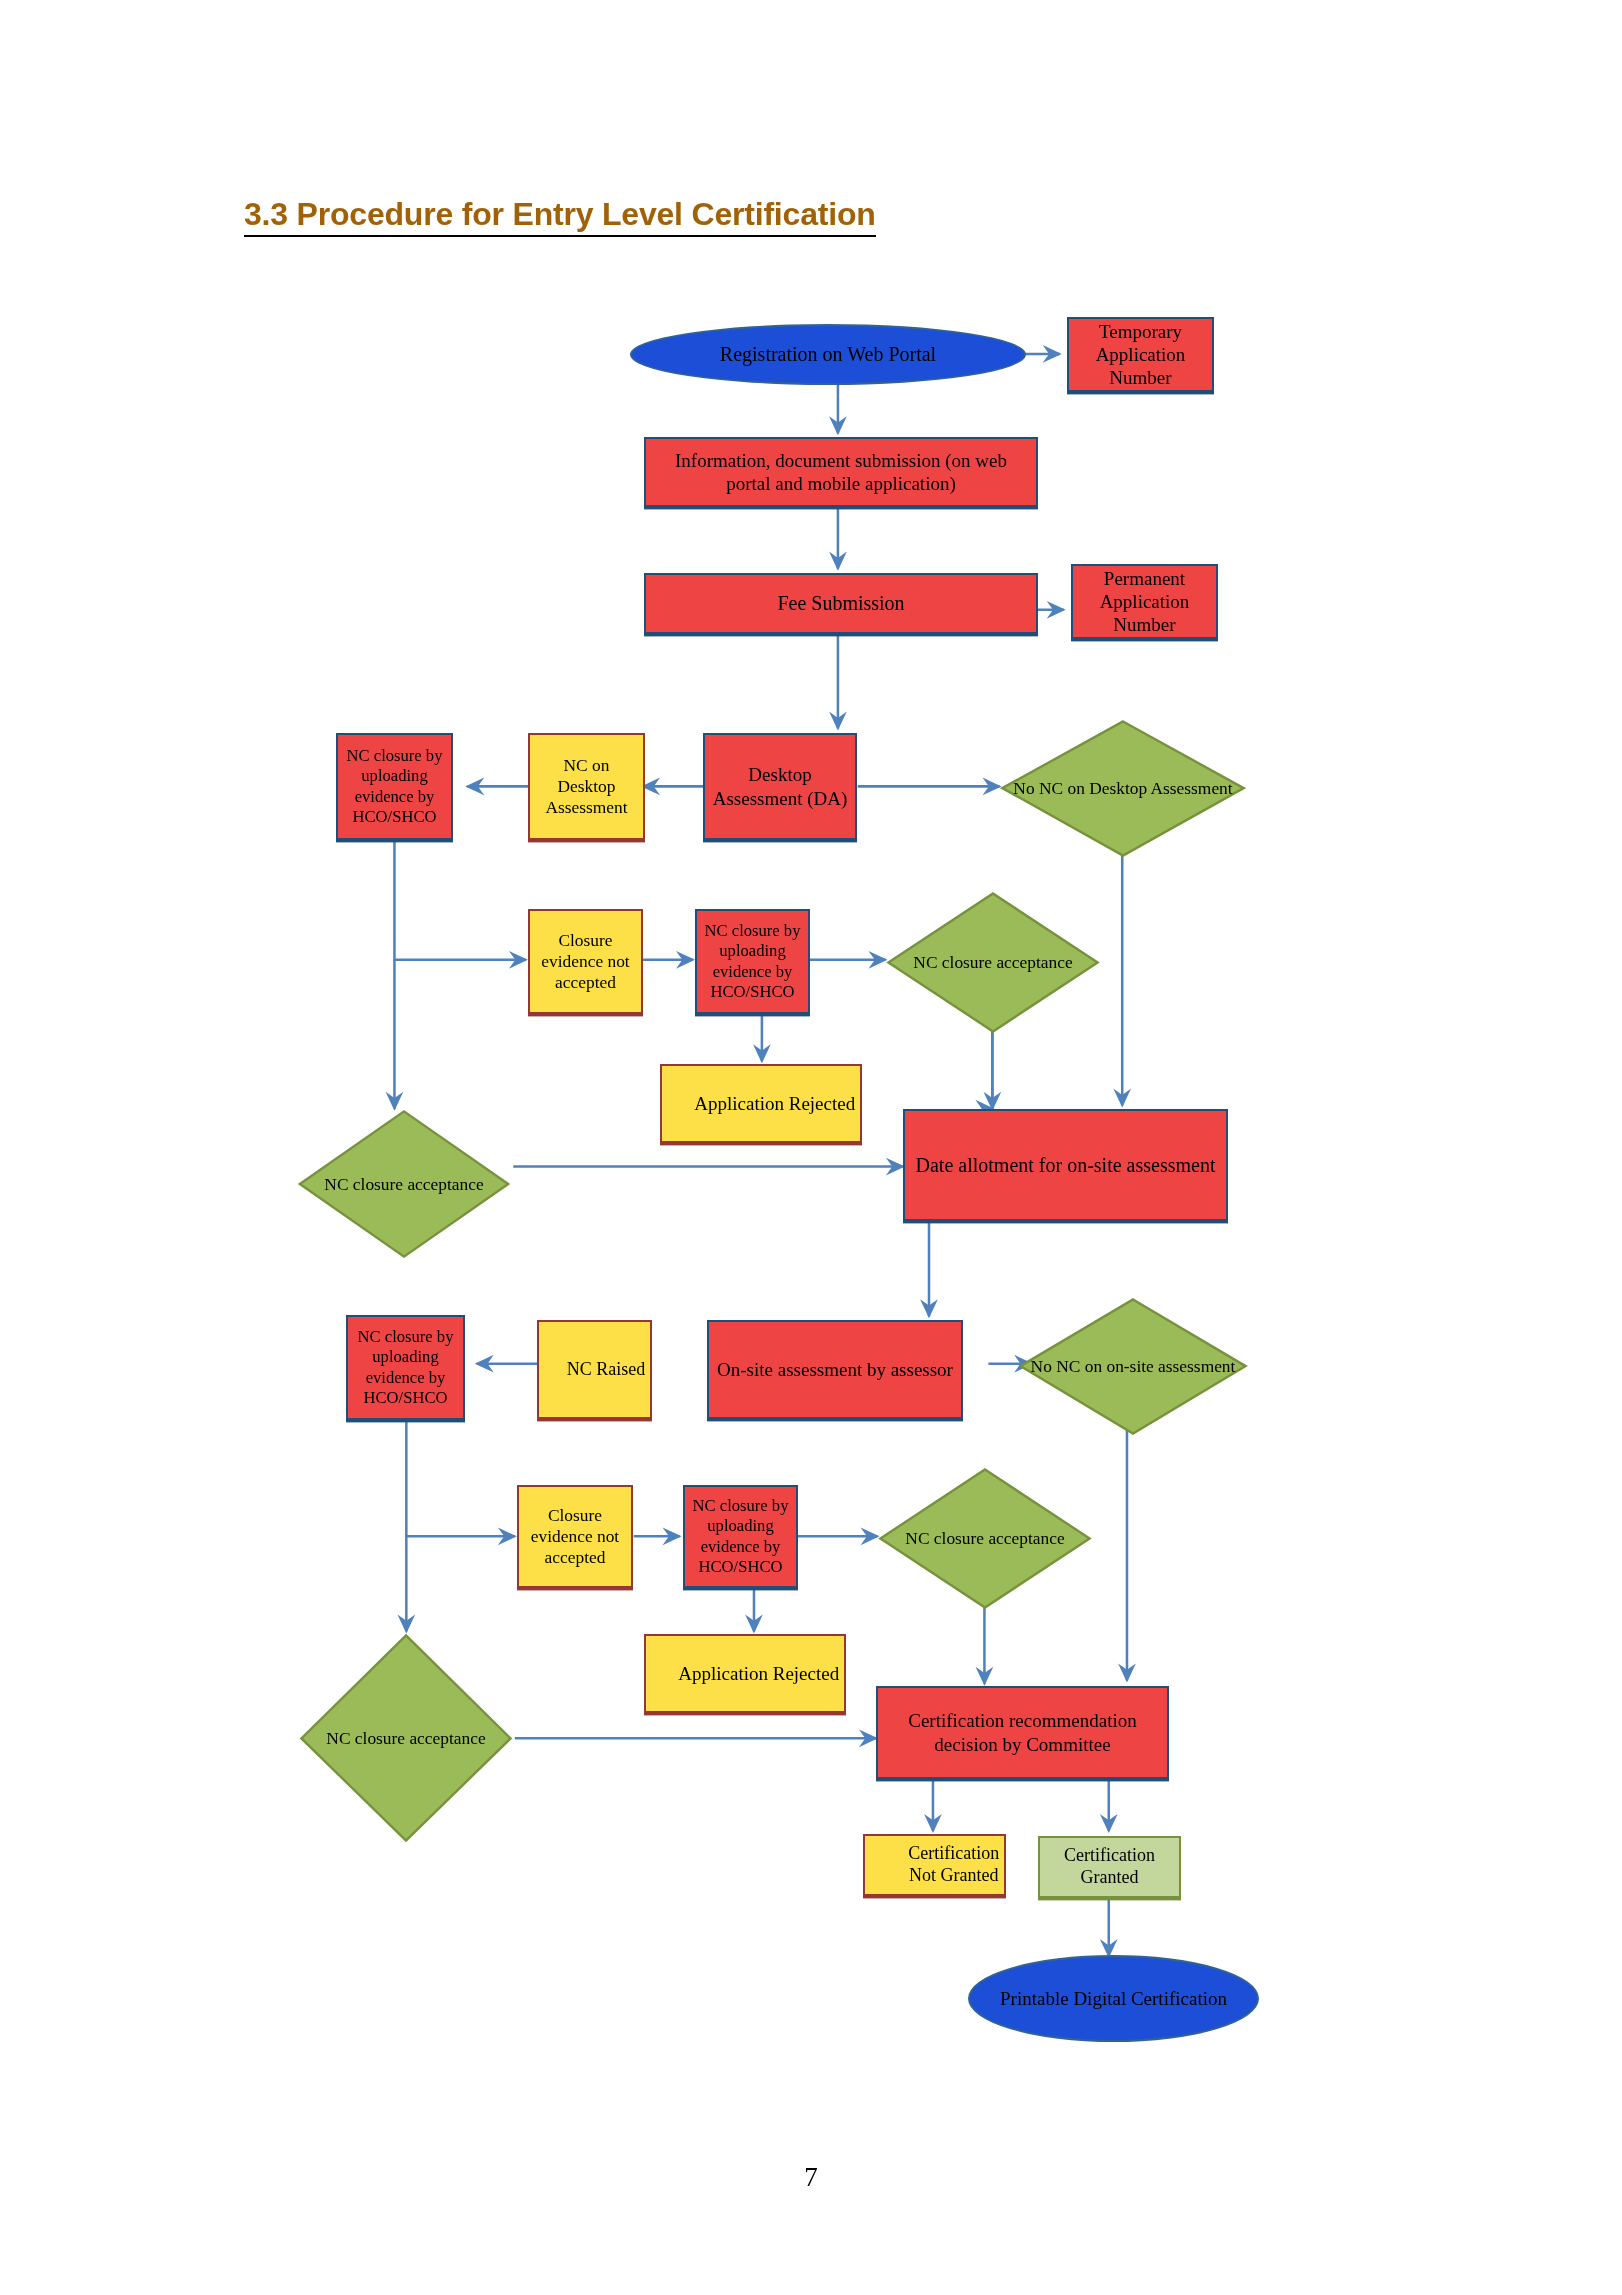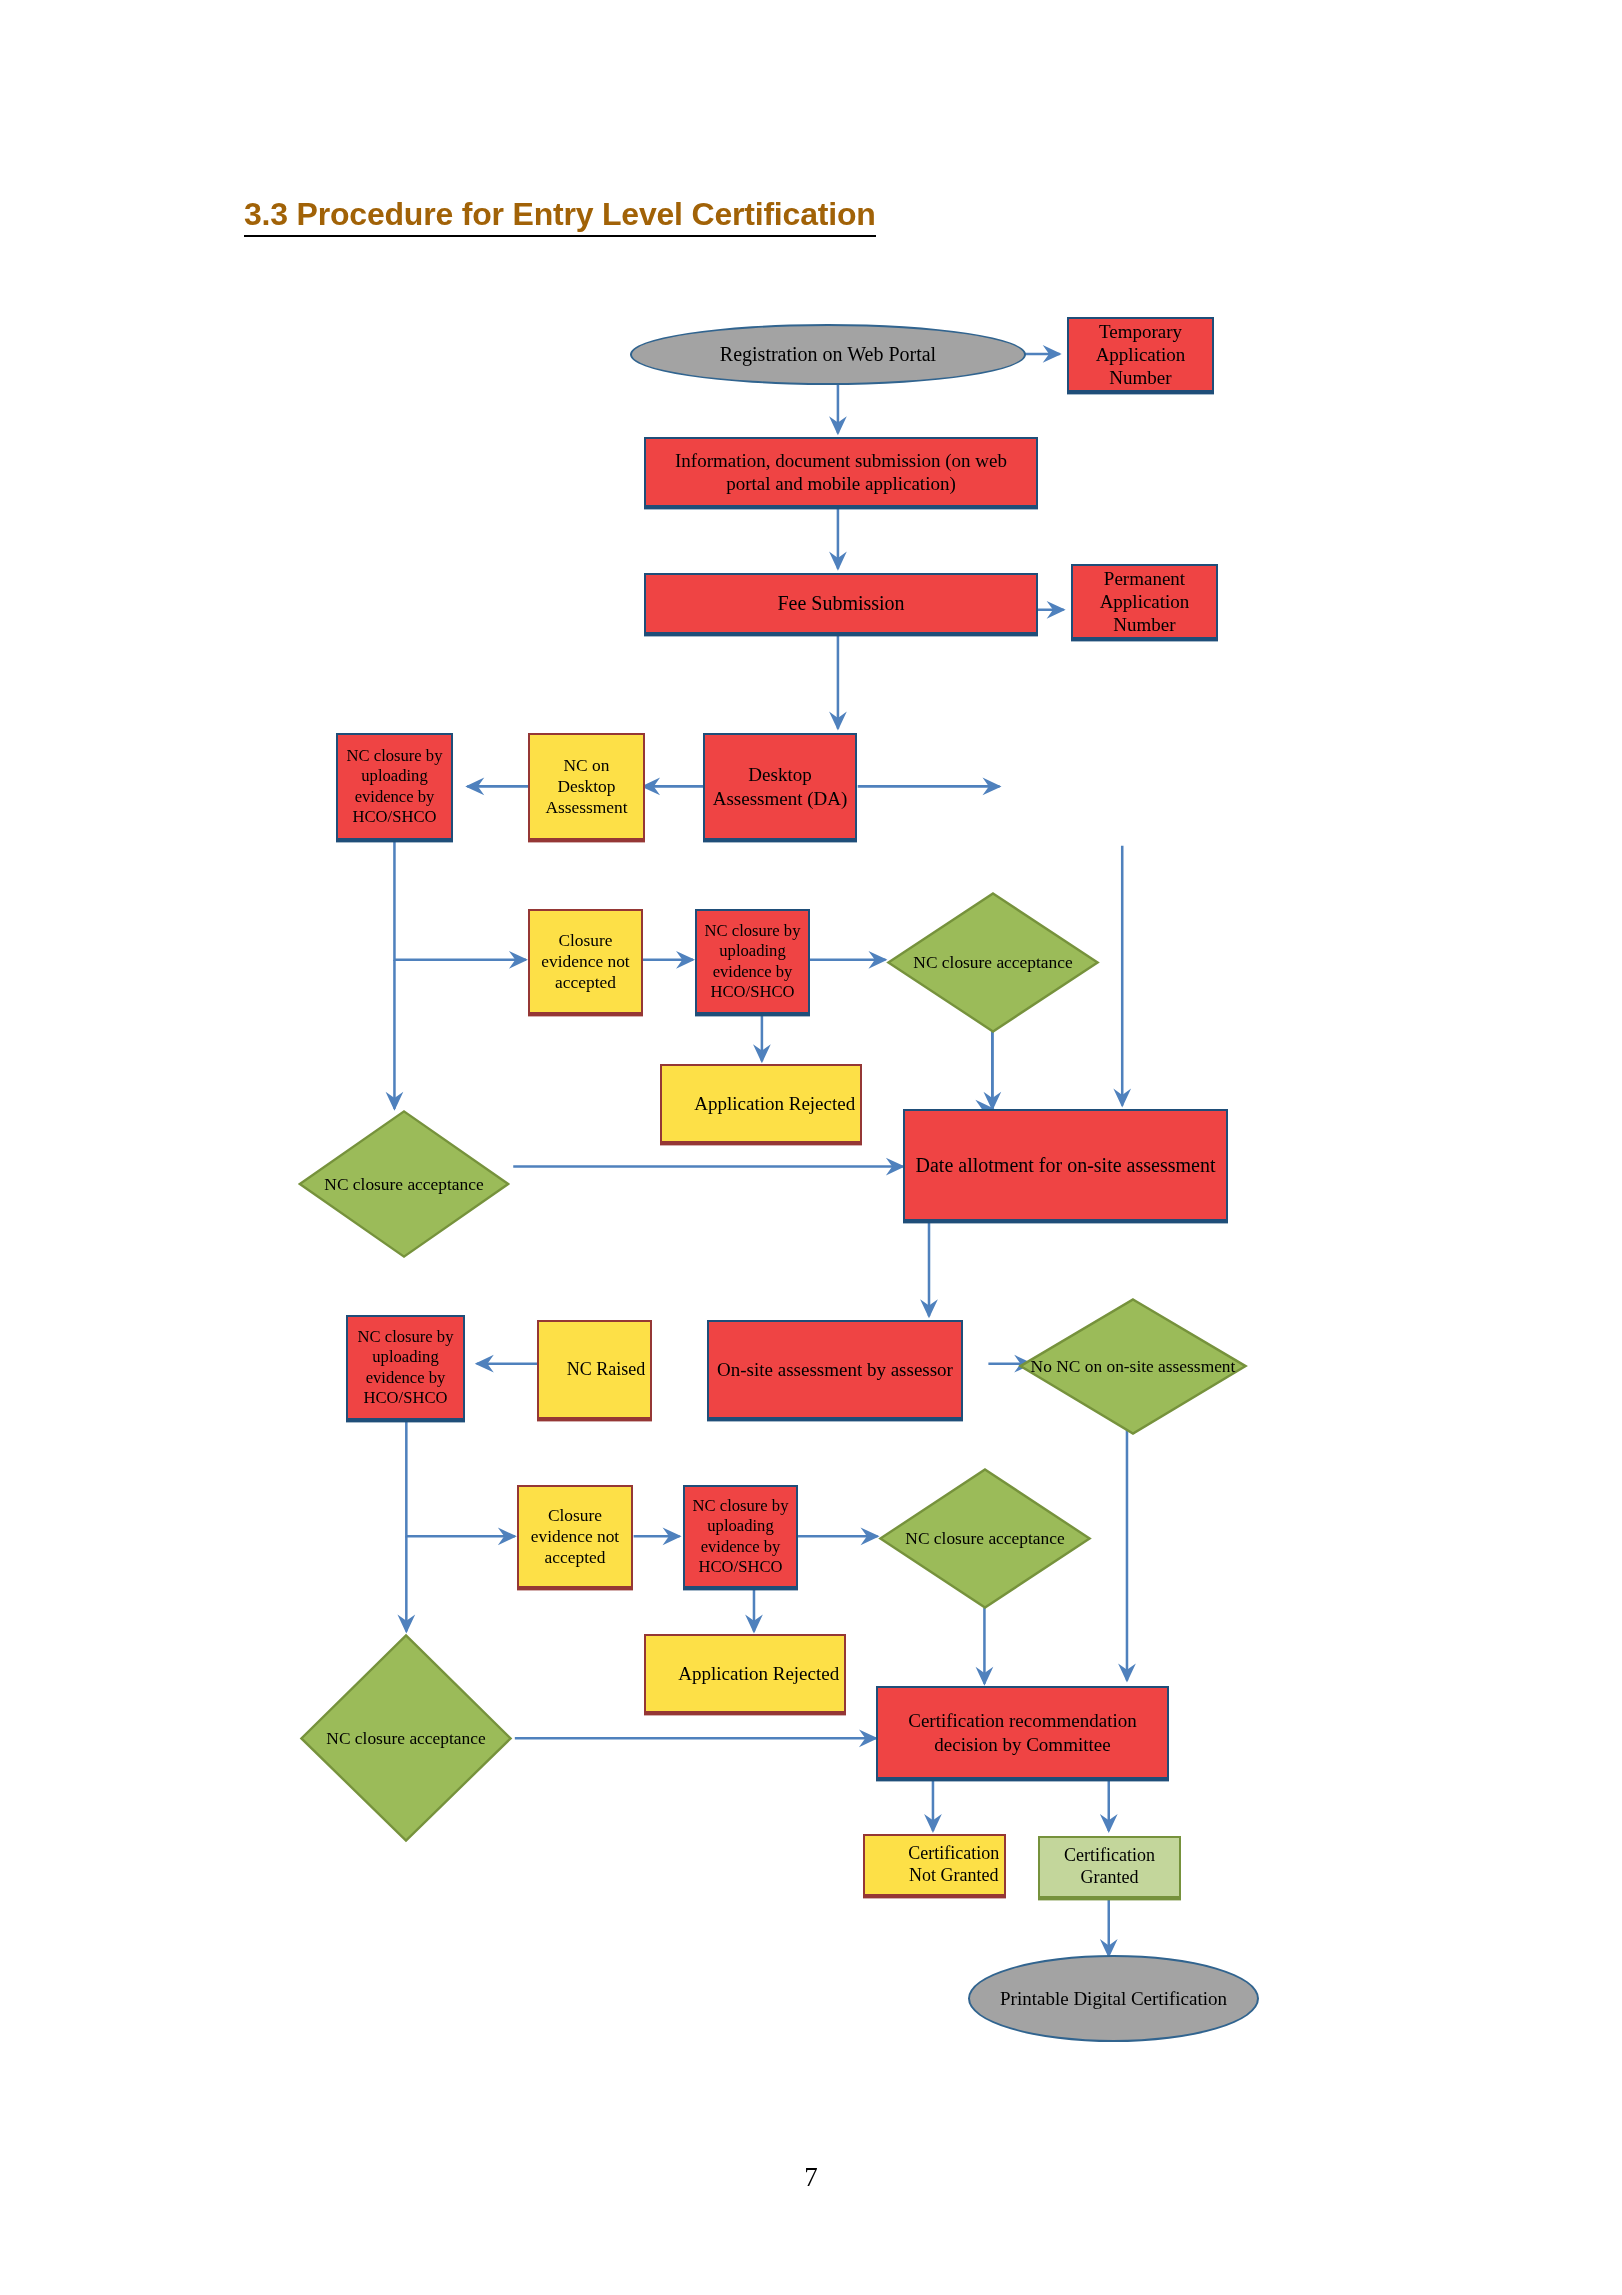--- a/index.html
+++ b/index.html
@@ -39,21 +39,21 @@
   .rect-rose{
     background:#fde047;border:2.4px solid #953735;
     box-shadow:0 2.4px 0 0 #953735;
     justify-content:flex-end;
   }
   .rect-green{
     background:#c3d69b;border:2.4px solid #76923c;
     box-shadow:0 2.4px 0 0 #76923c;
   }
   .ellipse-blue{
-    background:#a3a3a3;border:2.4px solid #31648f;border-radius:50%;
+    background:#1d4ed8;border:2.4px solid #31648f;border-radius:50%;
   }
 
   
   .diamond{position:absolute;}
   .diamond svg{position:absolute;left:0;top:0;}
   .diamond .dlabel{
     position:absolute;left:0;top:0;width:100%;height:100%;
     display:flex;align-items:center;justify-content:center;
     text-align:center;line-height:1.3;pointer-events:none;
   }
@@ -167,20 +167,28 @@
   </div>
 
   <div class="node rect-rose" style="left:528px;top:733px;width:117px;height:107px;font-size:17.4px;">
     <span>NC on Desktop Assessment</span>
   </div>
 
   <div class="node rect-blue" style="left:336px;top:733px;width:117px;height:107px;font-size:16.6px;">
     <span>NC closure by uploading evidence by HCO/SHCO</span>
   </div>
 
+  <div class="diamond" style="left:1000px;top:719px;width:246px;height:139px;">
+    <svg width="246" height="139" viewBox="0 0 310 175">
+      <polygon points="155,3 307,87 155,172 3,87" fill="#9bbb59" stroke="#76923c" stroke-width="3"></polygon>
+    </svg>
+    <div class="dlabel" style="font-size:17.4px;">
+      <span>No NC on Desktop Assessment</span>
+    </div>
+  </div>
 
   <div class="node rect-rose" style="left:528px;top:909px;width:115px;height:105px;font-size:17.4px;">
     <span>Closure evidence not accepted</span>
   </div>
 
   <div class="node rect-blue" style="left:695px;top:909px;width:115px;height:105px;font-size:16.6px;">
     <span>NC closure by uploading evidence by HCO/SHCO</span>
   </div>
 
   <div class="diamond" style="left:886px;top:891px;width:214px;height:143px;">

